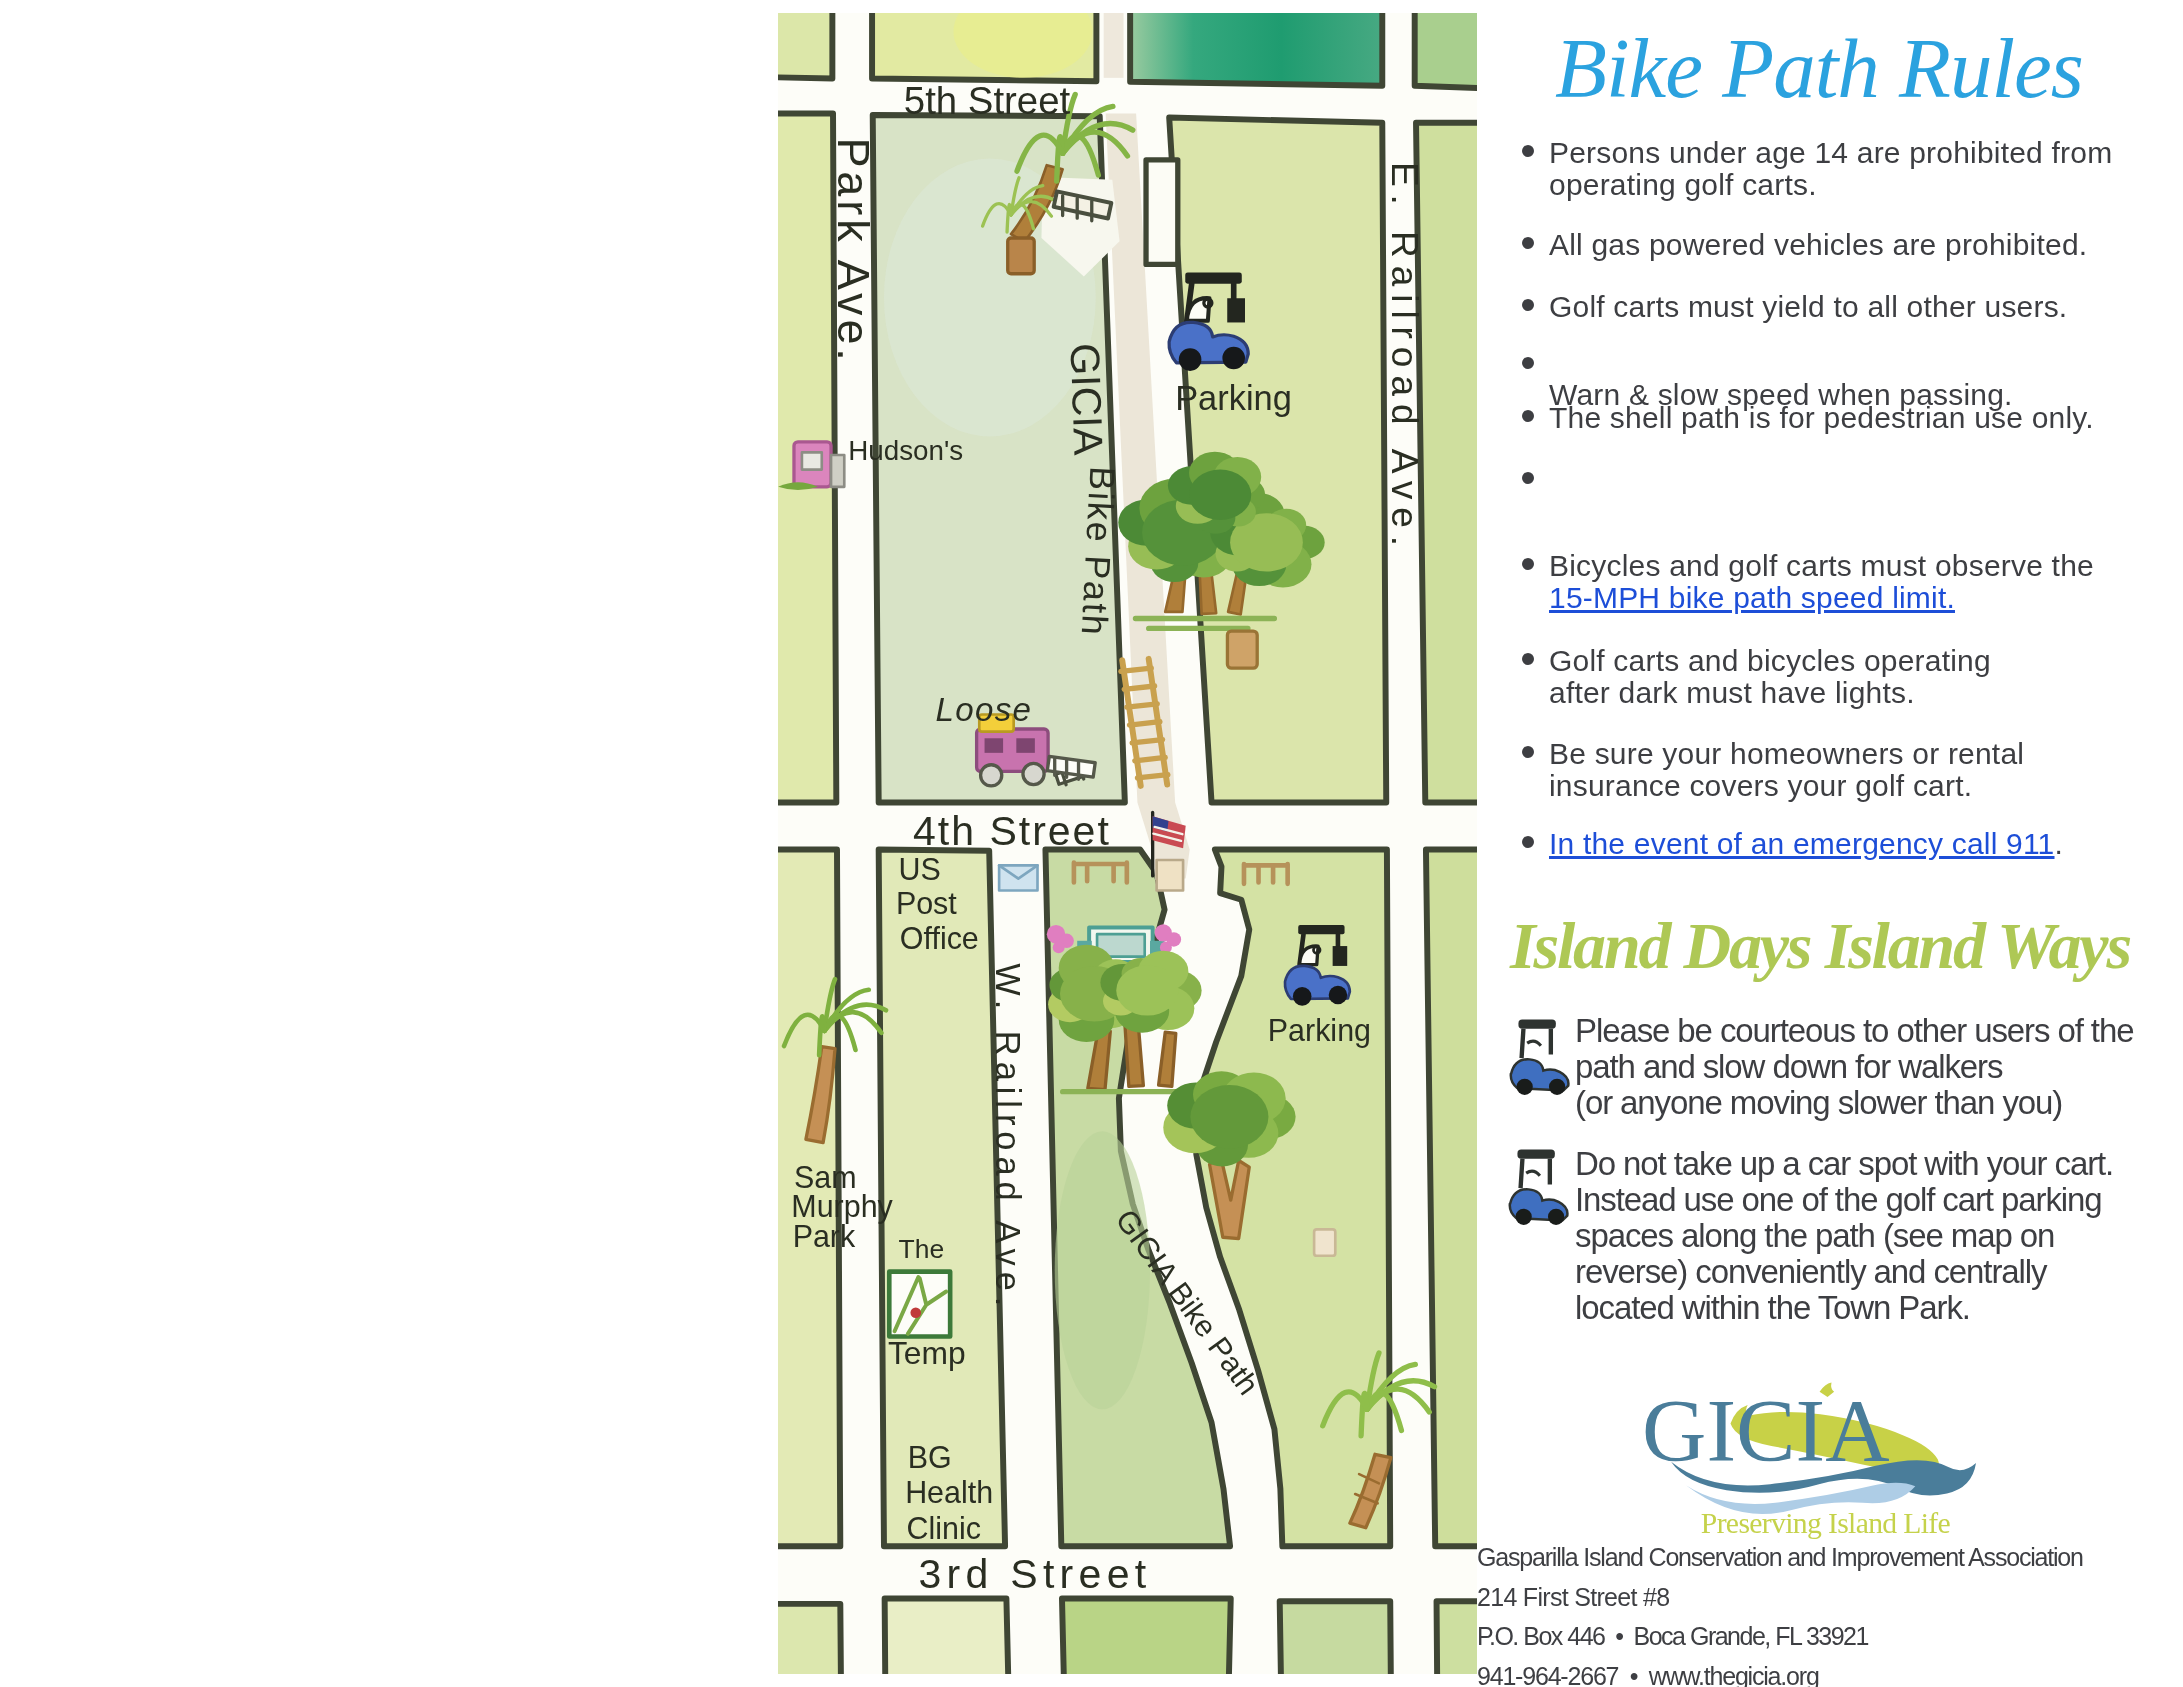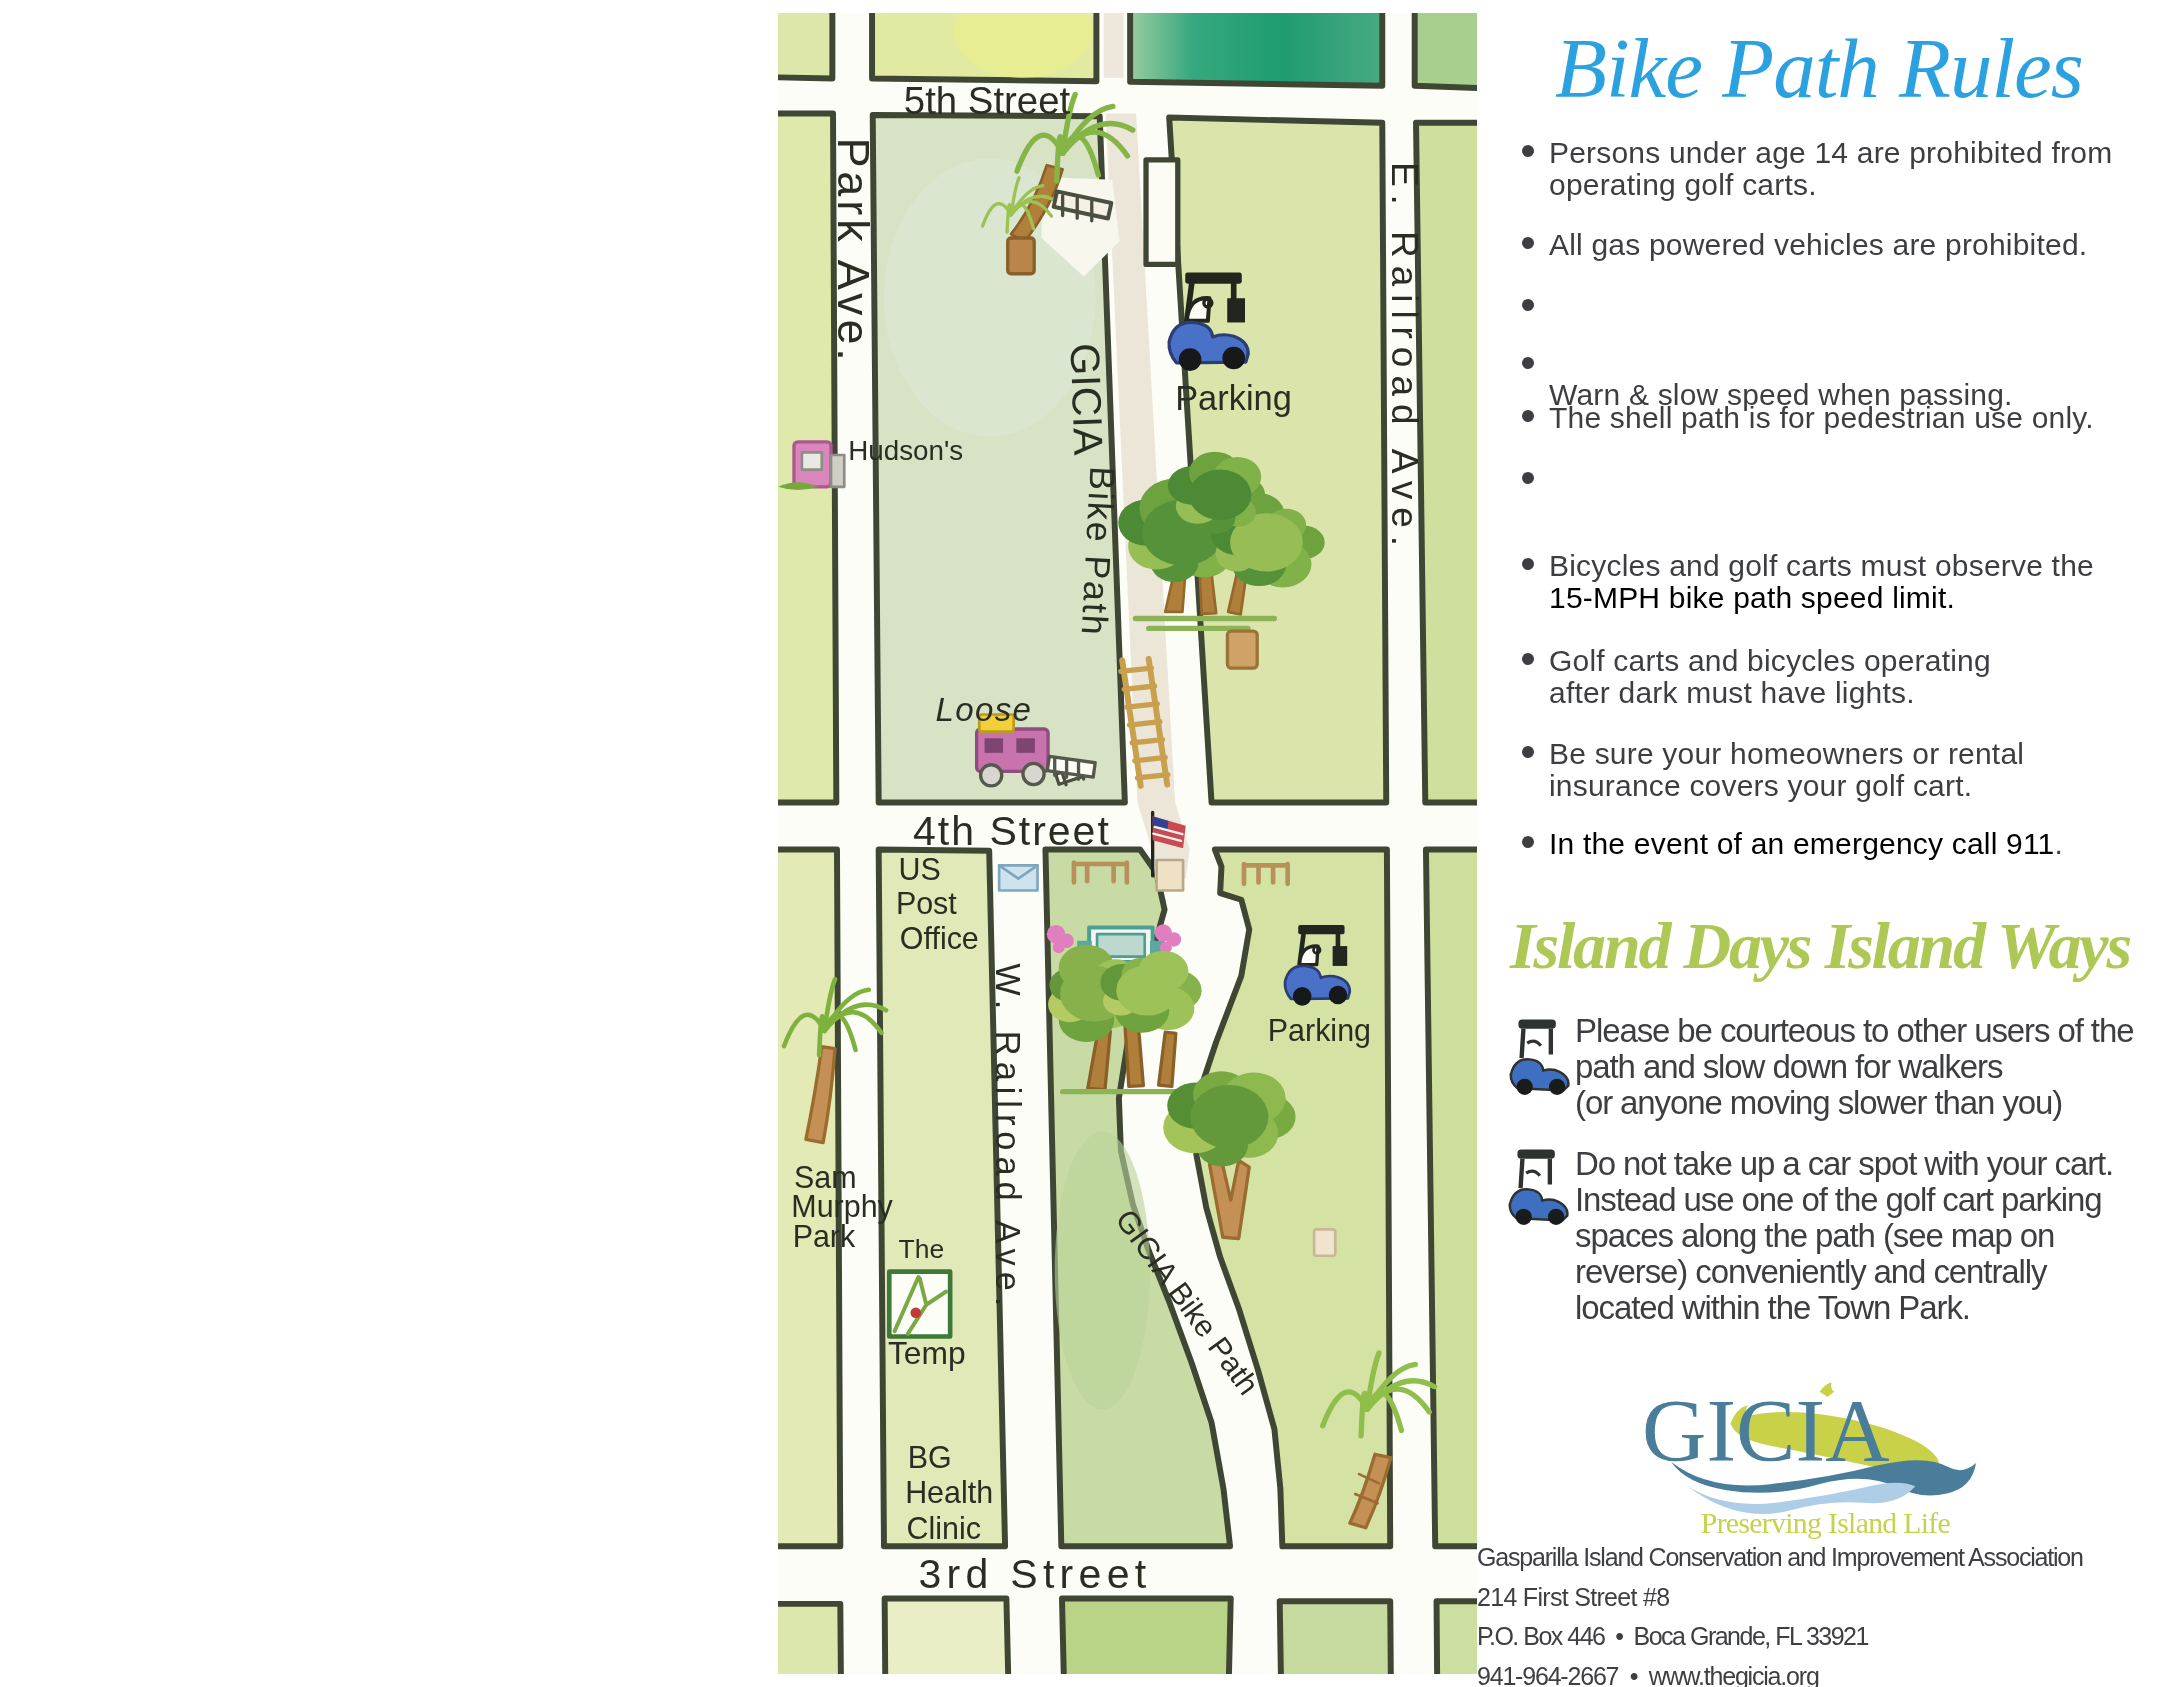--- a/index.html
+++ b/index.html
@@ -2,39 +2,40 @@
 <html style="font-size:10.6px"><head>
 <meta charset="utf-8">
 <style>
   html,body{margin:0;padding:0;background:#ffffff;}
   #page{position:relative;width:2183px;height:1687px;background:#ffffff;overflow:hidden;
         font-family:"Liberation Sans", sans-serif;}
   .abs{position:absolute;}
   .bi{position:absolute;left:1549px;white-space:nowrap;font-size:30px;line-height:32px;
       letter-spacing:0.2px;color:#3d3e42;}
   .dot{position:absolute;left:1522px;width:12px;height:12px;border-radius:50%;background:#3d3e42;}
-  .red{color:#000000;}
+  .red{color:#1d4ed8;text-decoration:underline;}
   .pp{position:absolute;left:1575px;white-space:nowrap;font-size:33px;line-height:36px;
       letter-spacing:-1.1px;color:#3d3e42;}
   .adr{position:absolute;width:668px;left:1477px;white-space:nowrap;
        font-size:25px;color:#3e3f43;}
 </style>
 </head>
 <body>
 <div id="page">
 
 <div class="abs" style="left:1555px;top:18.5px;font-family:'Liberation Serif',serif;font-style:italic;font-weight:normal;font-size:85px;color:#2ba2df;letter-spacing:-1px;white-space:nowrap;">Bike Path Rules</div>
 
 <div class="dot" style="top:145px;"></div>
 <div class="bi" style="top:137px;">Persons under age 14 are prohibited from<br>operating golf carts.</div>
 
 <div class="dot" style="top:237px;"></div>
 <div class="bi" style="top:229px;">All gas powered vehicles are prohibited.</div>
 
 <div class="dot" style="top:299px;"></div>
+<div class="bi" style="top:291px;">Golf carts must yield to all other users.</div>
 
 <div class="dot" style="top:357px;"></div>
 <div class="bi" style="top:349px;margin-top:30px;">Warn &amp; slow speed when passing.</div>
 
 <div class="dot" style="top:410px;"></div>
 <div class="bi" style="top:402px;">The shell path is for pedestrian use only.</div>
 
 <div class="dot" style="top:472px;"></div>
 
 <div class="dot" style="top:558px;"></div>

